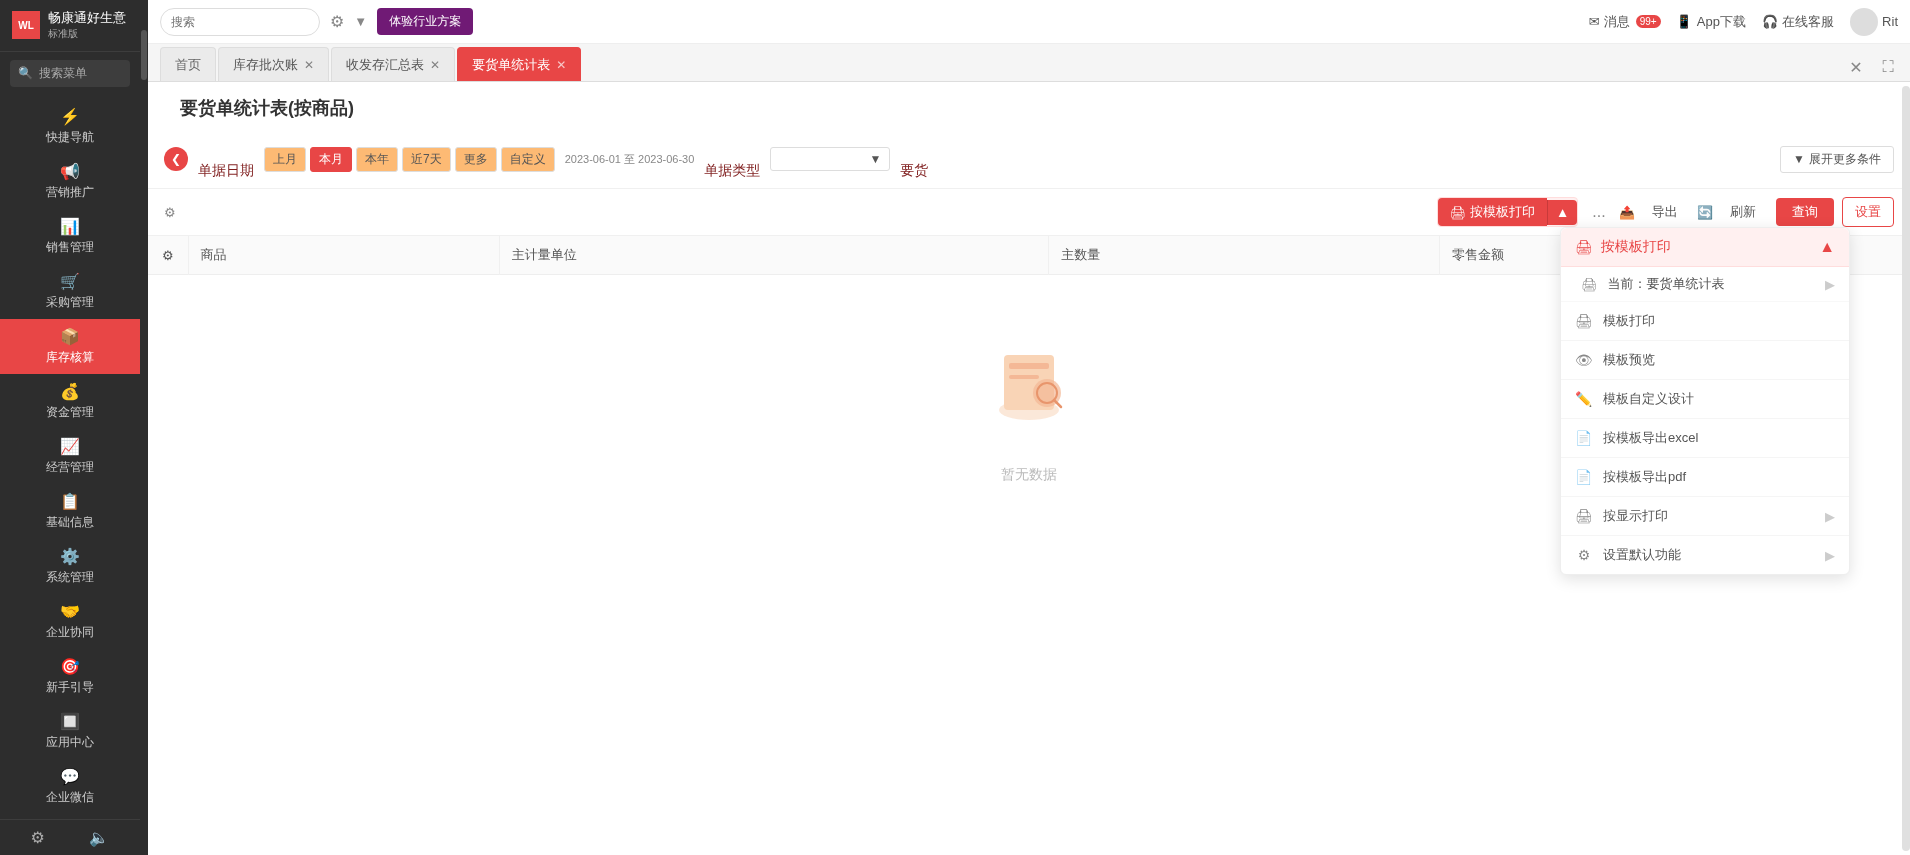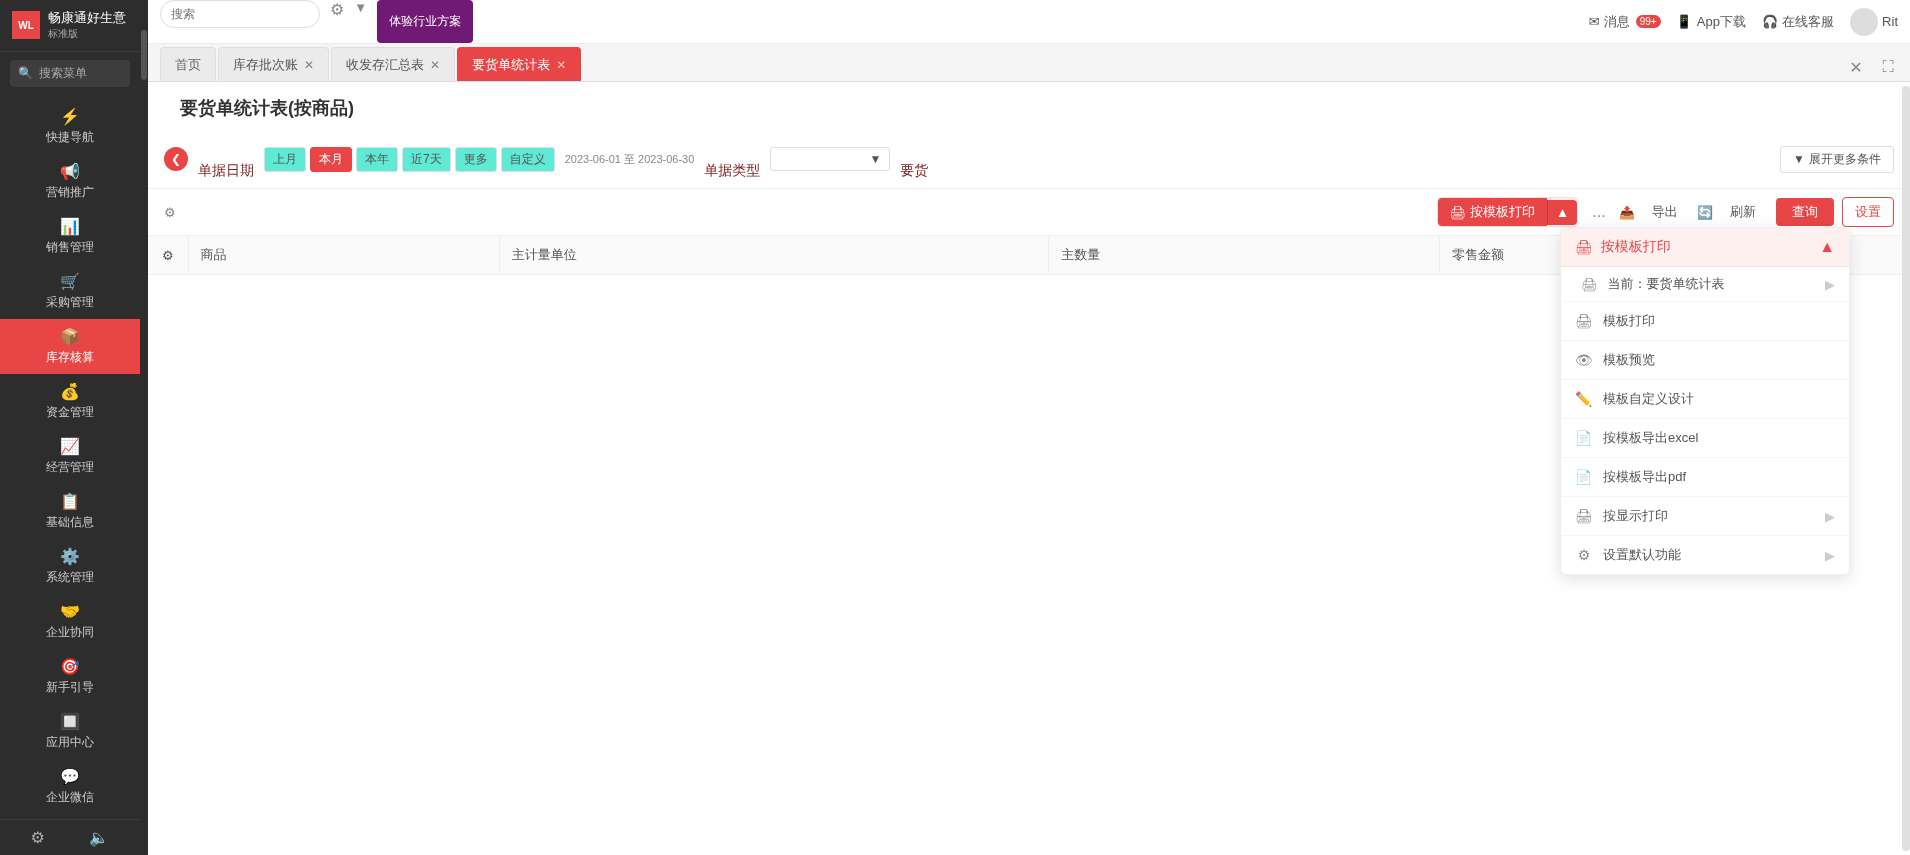--- a/index.html
+++ b/index.html
@@ -78,20 +78,21 @@
       flex-direction: column;
       height: 100%;
       overflow: hidden;
     }
 
     
     .topbar {
       height: 44px;
       background: white;
       display: flex;
+      align-items: center;
       padding: 0 12px;
       gap: 10px;
       border-bottom: 1px solid #eee;
       flex-shrink: 0;
     }
     .topbar-search {
       width: 160px;
       height: 28px;
       border: 1px solid #ddd;
       border-radius: 14px;
@@ -247,21 +248,21 @@
     .filter-label { color: #7f1d1d; font-size: 14px; white-space: nowrap; margin-top: 24px; }
     .date-group {
       display: flex;
       align-items: center;
       gap: 4px;
     }
     .date-btn {
       padding: 3px 8px;
       border: 1px solid #ddd;
       border-radius: 3px;
-      background: #5eead4;
+      background: #fdba74;
       font-size: 12px;
       cursor: pointer;
       color: #555;
     }
     .date-btn.active {
       background: #e84646;
       border-color: #e84646;
       color: white;
     }
     .date-range-text { font-size: 11px; color: #888; }
@@ -656,20 +657,34 @@
             </th>
             <th>
               <span>零售金额</span>
             </th>
           </tr>
         </thead>
         <tbody>
         </tbody>
       </table>
 
+      <div class="empty-state">
+        <div class="empty-icon">
+          <svg width="100" height="100" viewBox="0 0 100 100">
+            <ellipse cx="50" cy="75" rx="30" ry="10" fill="#f4c6a0" opacity="0.4"></ellipse>
+            <rect x="25" y="20" width="50" height="55" rx="4" fill="#f9d4b6"></rect>
+            <rect x="30" y="28" width="40" height="6" rx="2" fill="#f4b896"></rect>
+            <rect x="30" y="40" width="30" height="4" rx="2" fill="#f4b896"></rect>
+            <circle cx="68" cy="58" r="14" fill="#f4b896" opacity="0.7"></circle>
+            <circle cx="68" cy="58" r="10" fill="none" stroke="#e8956c" stroke-width="2"></circle>
+            <line x1="75" y1="65" x2="82" y2="72" stroke="#e8956c" stroke-width="2.5" stroke-linecap="round"></line>
+          </svg>
+        </div>
+        <div class="empty-text">暂无数据</div>
+      </div>
     </div>
 
     <div class="dropdown-popup">
       <div class="dropdown-popup-header">
         <div class="dropdown-popup-header-left">
           <span>🖨</span>
           <span>按模板打印</span>
         </div>
         <div class="dropdown-popup-header-right">▲</div>
       </div>

